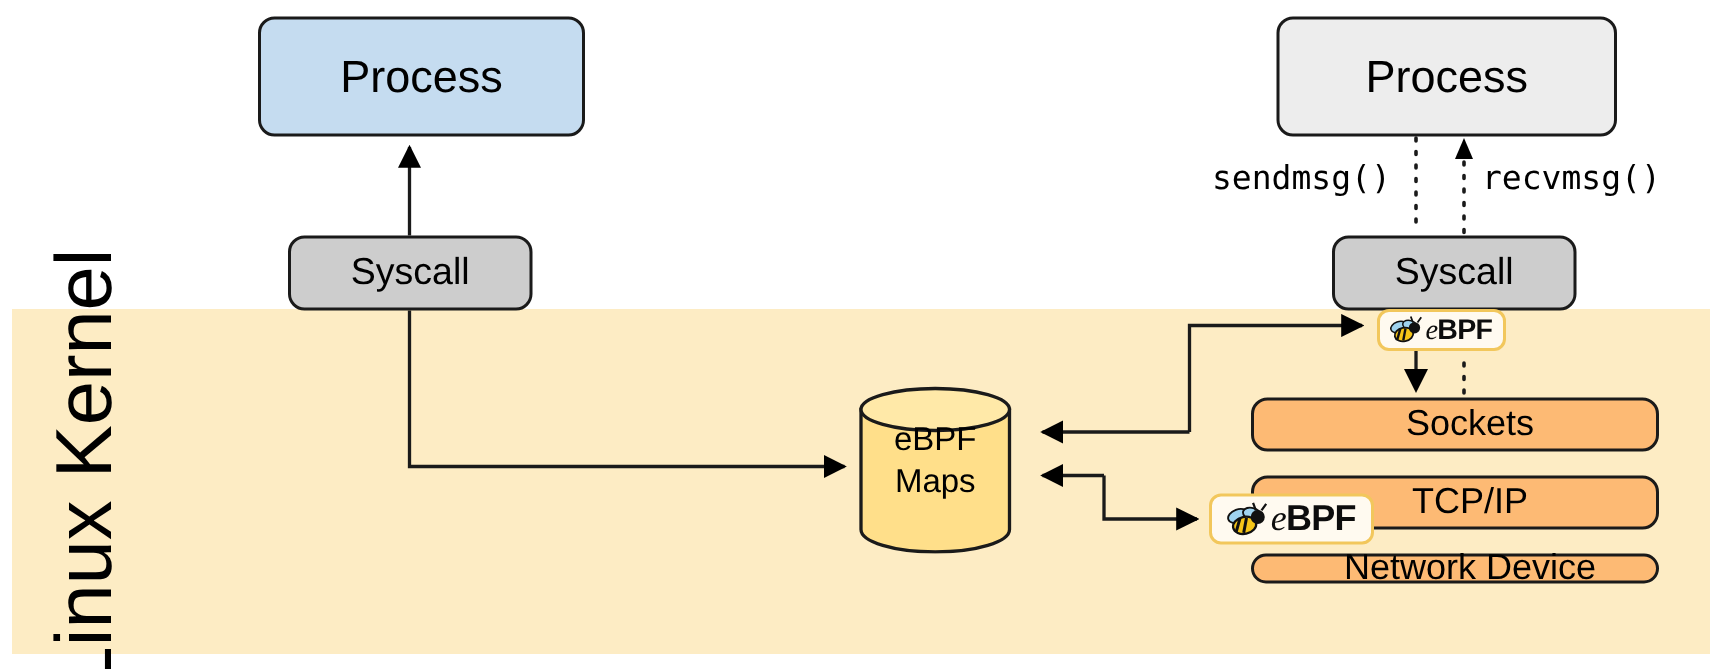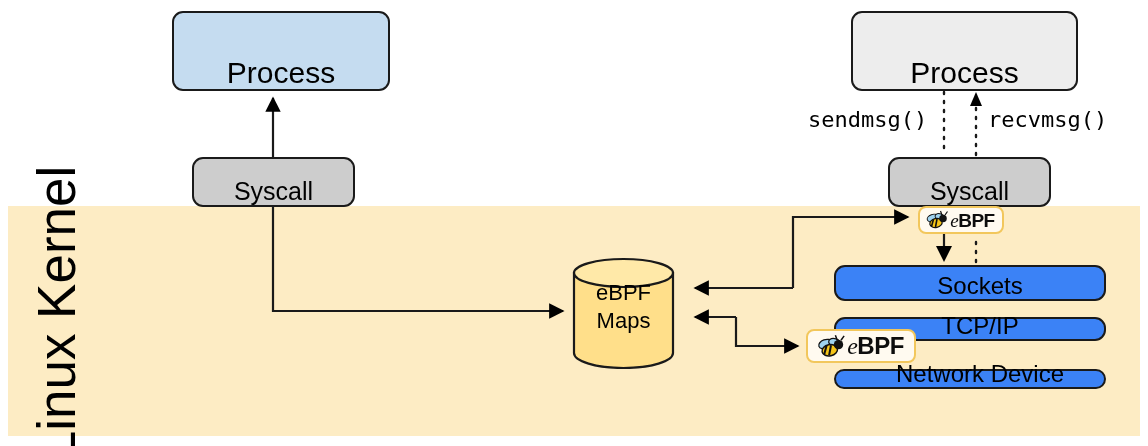--- a/index.html
+++ b/index.html
@@ -43,21 +43,21 @@
     white-space: nowrap;
     line-height: 1.05;
   }
   
   .box {
     position: absolute;
     box-sizing: border-box;
     border: 2px solid #1a1a1a;
     border-radius: 11px;
     display: flex;
-    align-items: flex-end;
+    align-items: center;
     justify-content: center;
     color: #000;
     text-align: center;
     line-height: 1.1;
   }
   .box-process-left {
     left: 172px; top: 11px; width: 218px; height: 80px;
     background: #c5dcf0;
     font-size: 30px;
   }
@@ -70,26 +70,26 @@
     left: 192px; top: 157px; width: 163px; height: 50px;
     background: #cdcdcd;
     font-size: 25px;
   }
   .box-syscall-right {
     left: 888px; top: 157px; width: 163px; height: 50px;
     background: #cdcdcd;
     font-size: 25px;
   }
   .box-stack {
-    background: #3b82f6;
+    background: #fdba74;
     font-size: 24px;
     padding-left: 20px;
   }
   .box-sockets   { left: 834px; top: 265px; width: 272px; height: 36px; }
-  .box-tcpip     { left: 834px; top: 317px; width: 272px; height: 24px; }
+  .box-tcpip     { left: 834px; top: 317px; width: 272px; height: 36px; }
   .box-netdev    { left: 834px; top: 369px; width: 272px; height: 20px; }
 
   
   .ebpf-badge {
     position: absolute;
     box-sizing: border-box;
     background: #fffaf0;
     border: 2px solid #f2c75c;
     border-radius: 8px;
     display: flex;

